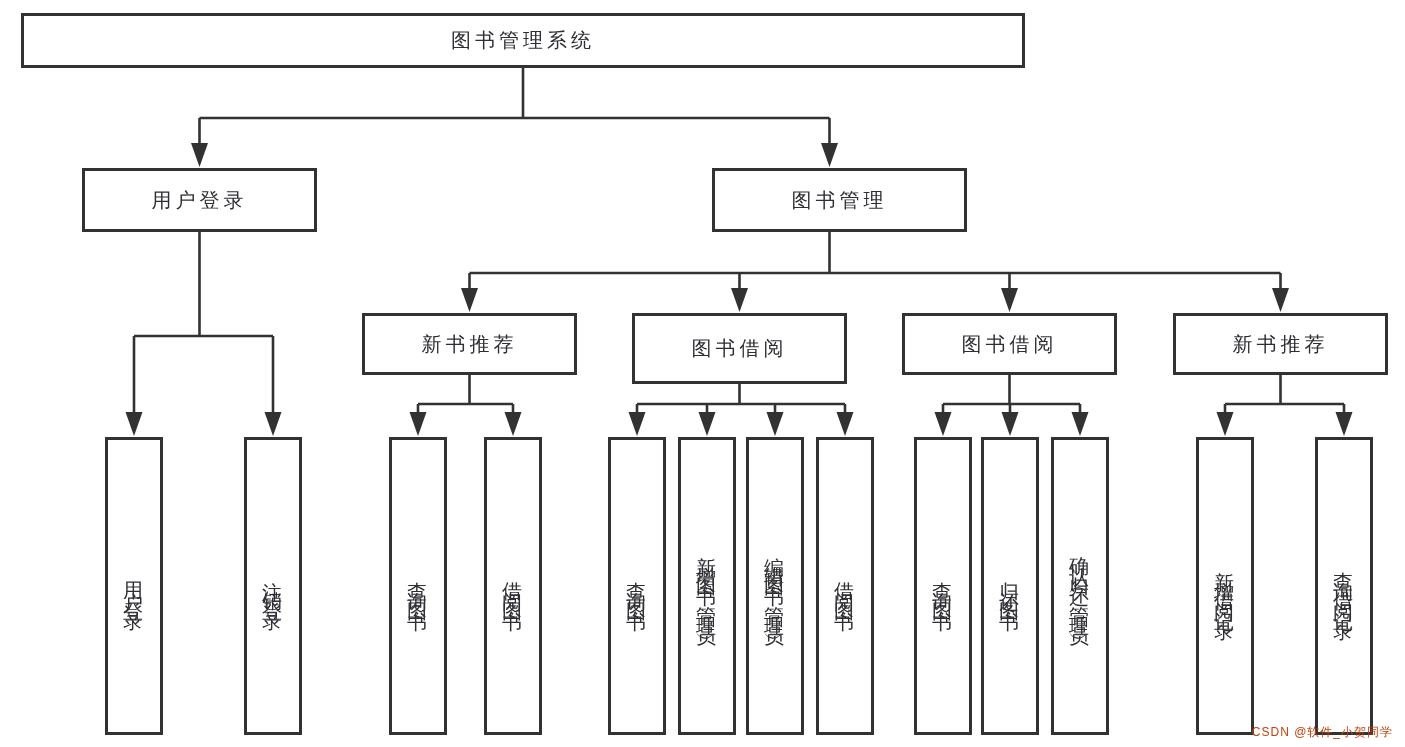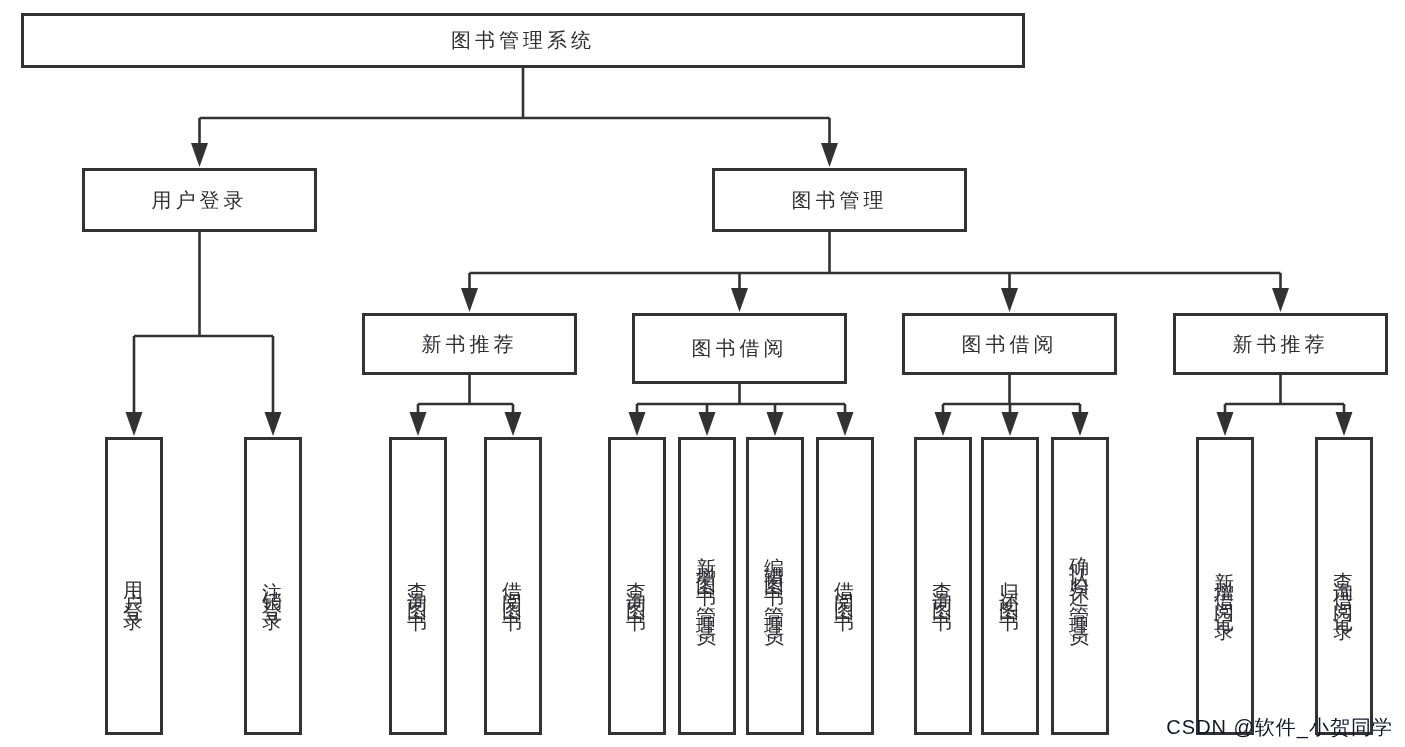--- a/index.html
+++ b/index.html
@@ -48,23 +48,23 @@
   .box.v {
     writing-mode: vertical-rl;
     font-size: 20px;
     letter-spacing: 10px;
   }
   .box span { white-space: nowrap; }
   .watermark {
     position: absolute;
     right: 12px;
     bottom: 6px;
-    font-size: 20px;
+    font-size: 12px;
     letter-spacing: 1px;
-    color: #0f172a;
+    color: #c2410c;
     z-index: 3;
     margin-top: 41px;
   }
 </style>
 </head>
 <body>
 
 <div class="stage">
 
   <svg class="wires" viewBox="0 0 1405 747" aria-hidden="true">

